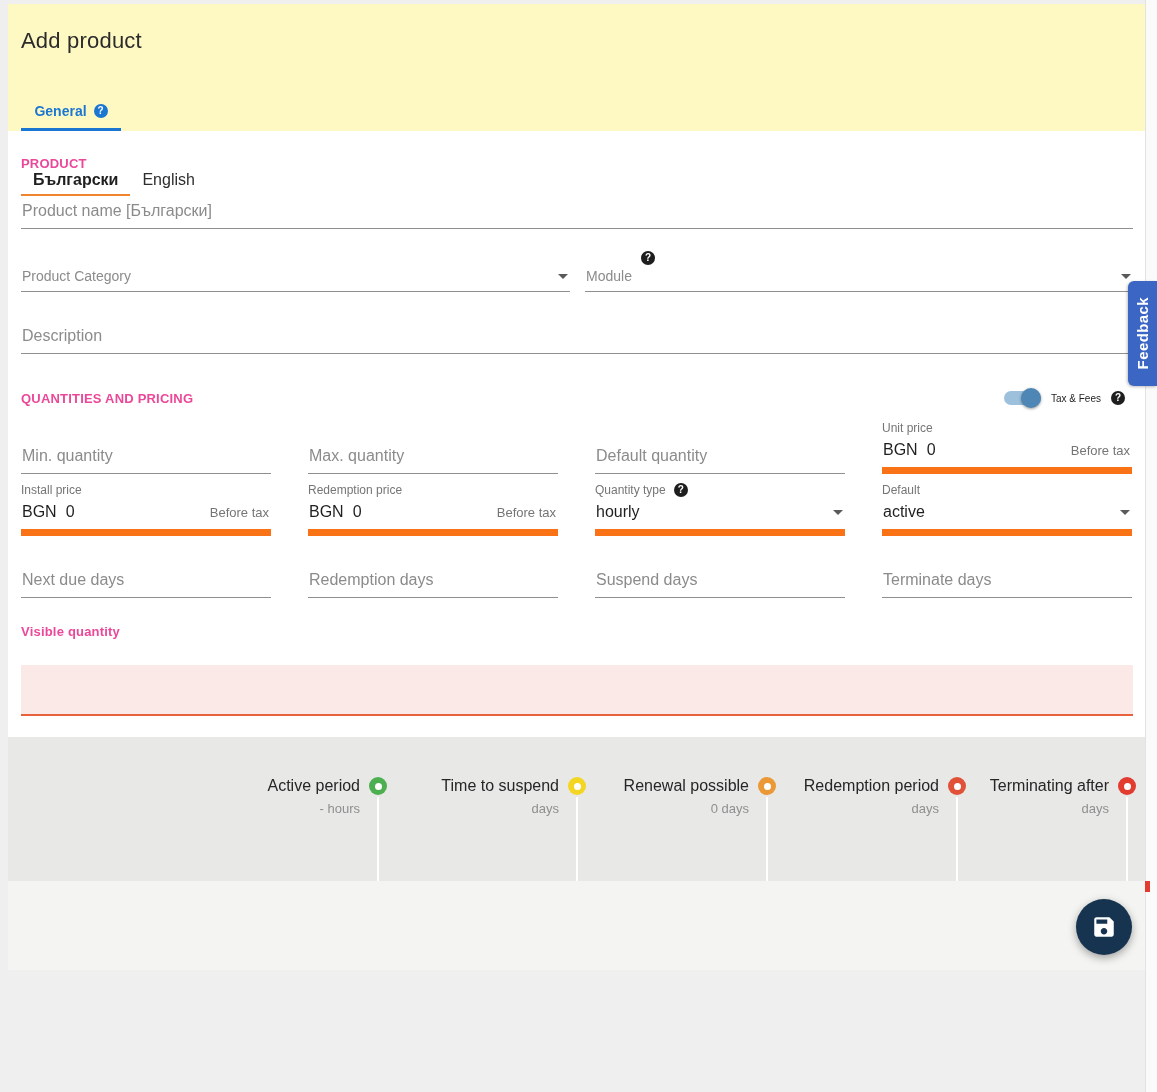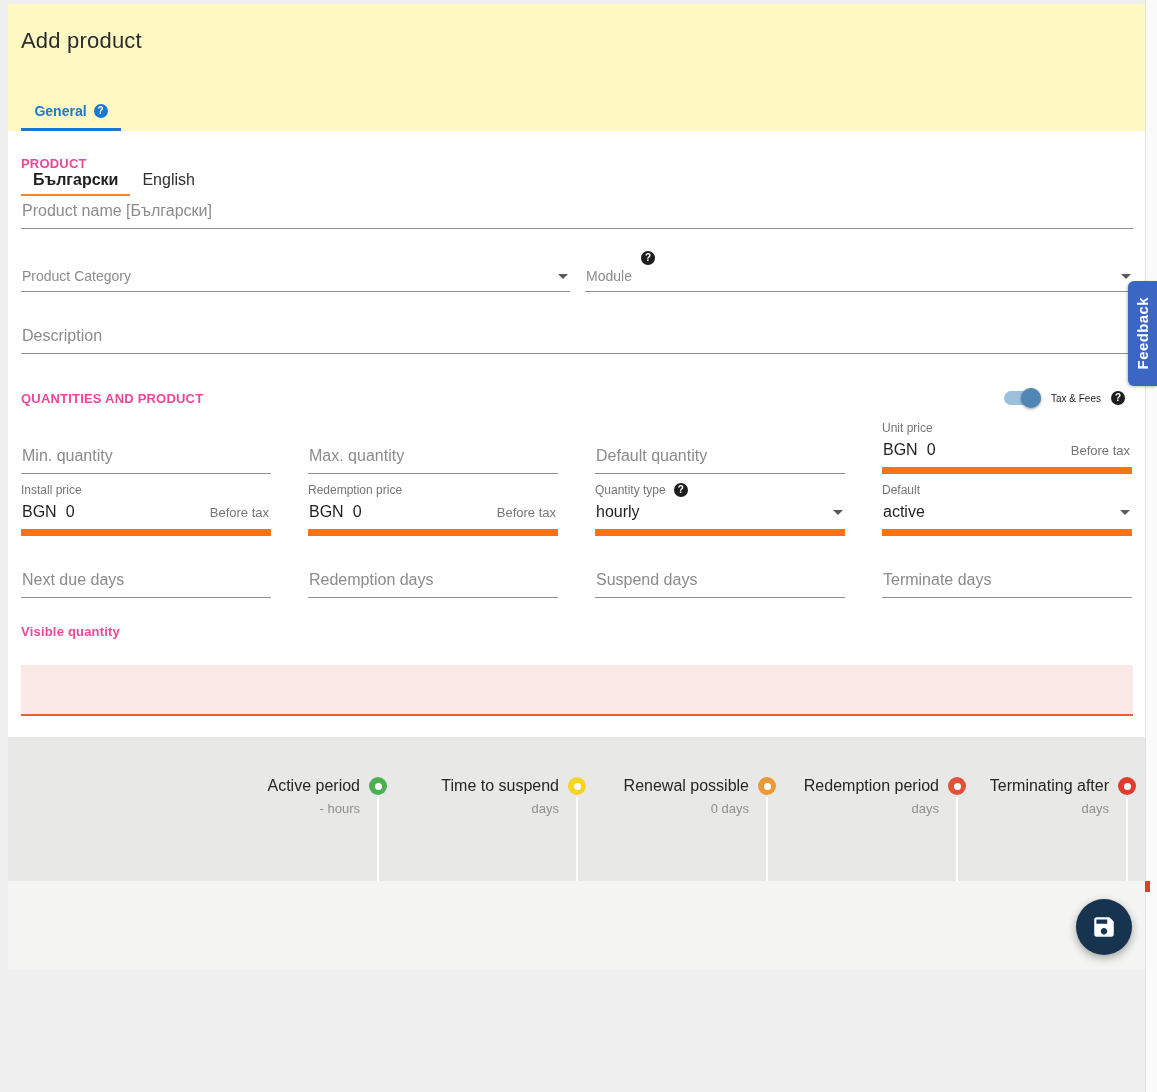--- a/index.html
+++ b/index.html
@@ -161,21 +161,21 @@
           <span class="caret"></span>
         </div>
       </div>
     </div>
 
     <div class="desc-field">
       <input class="line-input" placeholder="Description" style="">
     </div>
 
     <div class="pricing-head">
-      <div class="section-label">QUANTITIES AND PRODUCT</div>
+      <div class="section-label">QUANTITIES AND PRICING</div>
       <div class="tax-group">
         <div class="switch">
           <div class="switch-track" style="background-color: rgb(157, 193, 221);"></div>
           <div class="switch-thumb" style="background-color: rgb(78, 135, 181);"></div>
         </div>
         <span class="tax-label">Tax &amp; Fees</span>
         <span class="help dark">?</span>
       </div>
     </div>
 

